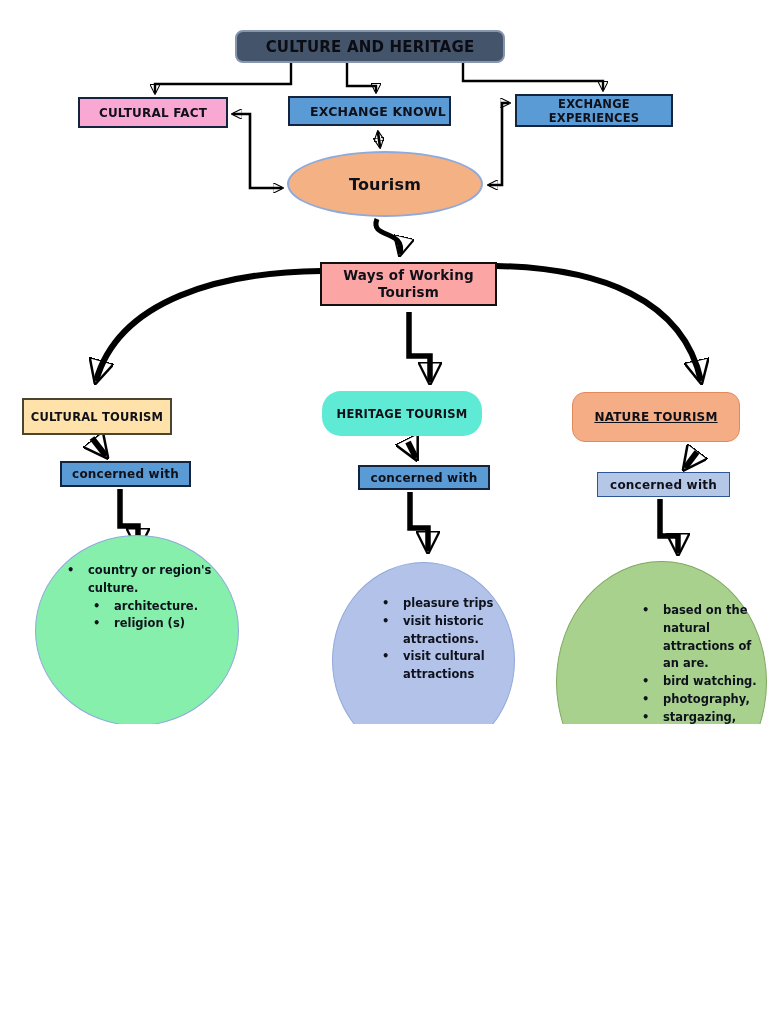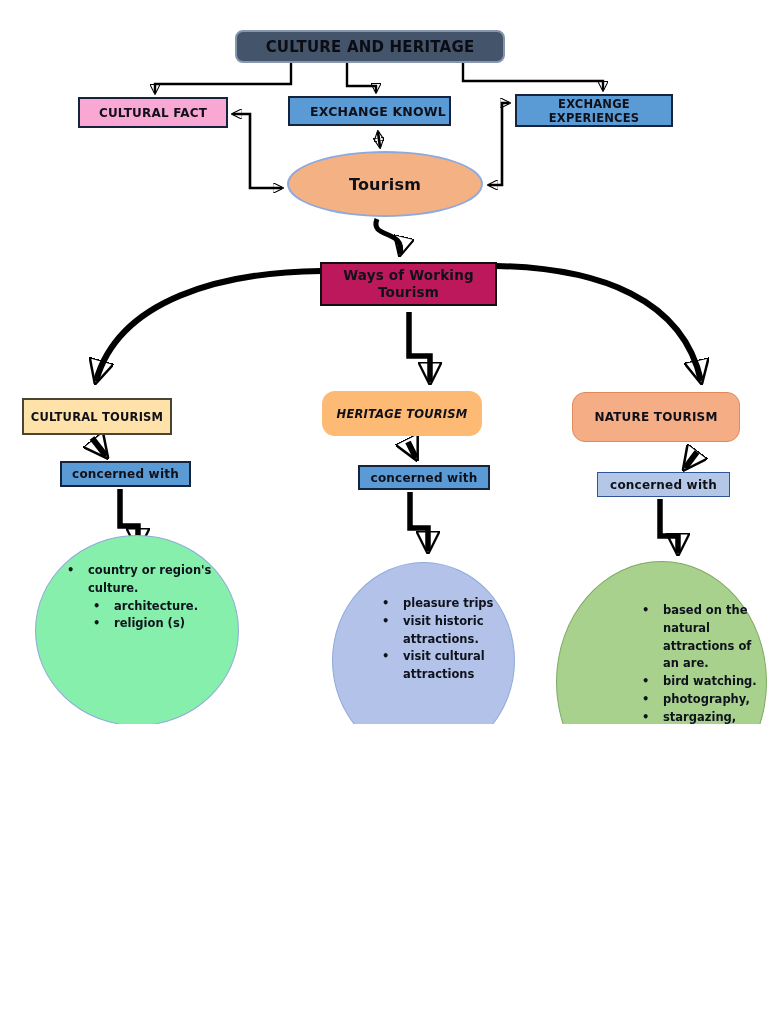--- a/index.html
+++ b/index.html
@@ -13,29 +13,29 @@
   #root{left:235px;top:30px;width:270px;height:33px;background:#44546A;
         border:2px solid #8796AC;border-radius:8px;font-size:15px;color:#0b0c14;}
   #cultural-fact{left:78px;top:97px;width:150px;height:31px;background:#f9a8d4;
         border:2px solid #15243E;font-size:12px;}
   #exchange-knowl{left:288px;top:96px;width:163px;height:30px;background:#5B9BD5;
         border:2px solid #15243E;font-size:12.5px;padding-left:17px;}
   #exchange-experiences{left:515px;top:94px;width:158px;height:33px;background:#5B9BD5;
         border:2px solid #15243E;font-size:11.5px;}
   #tourism{left:287px;top:151px;width:196px;height:66px;background:#F4B183;
         border:2px solid #8EA9DB;border-radius:50%;font-size:16px;}
-  #ways{left:320px;top:262px;width:177px;height:44px;background:#be185d;
+  #ways{left:320px;top:262px;width:177px;height:44px;background:#fca5a5;
         border:2px solid #101010;font-size:13.5px;line-height:1.25;flex-direction:column;}
   
   #cultural-tourism{left:22px;top:398px;width:150px;height:37px;background:#FFE2A9;
         border:2px solid #4A4432;border-radius:0;font-size:11.5px;}
-  #heritage-tourism{left:322px;top:391px;width:160px;height:45px;background:#fdba74;
-        border-radius:13px;font-size:11.5px;font-style:italic;}
+  #heritage-tourism{left:322px;top:391px;width:160px;height:45px;background:#5eead4;
+        border-radius:19px;font-size:11.5px;}
   #nature-tourism{left:572px;top:392px;width:168px;height:50px;background:#F4AD84;
-        border:1px solid #E08A5C;border-radius:13px;font-size:12px;}
+        border:1px solid #E08A5C;border-radius:13px;font-size:12px;text-decoration:underline;}
   
   #cw1{left:60px;top:461px;width:131px;height:26px;background:#5B9BD5;
         border:2px solid #15243E;font-size:12px;}
   #cw2{left:358px;top:465px;width:132px;height:25px;background:#5B9BD5;
         border:2px solid #15243E;font-size:12px;}
   #cw3{left:597px;top:472px;width:133px;height:25px;background:#B4C7E7;
         border:1.5px solid #2F5597;font-size:12px;}
   
   .detail{position:absolute;border-radius:50%;box-sizing:border-box;}
   #circle1{left:35px;top:535px;width:204px;height:191px;background:#86efac;border:1.5px solid #8FAADC;}

